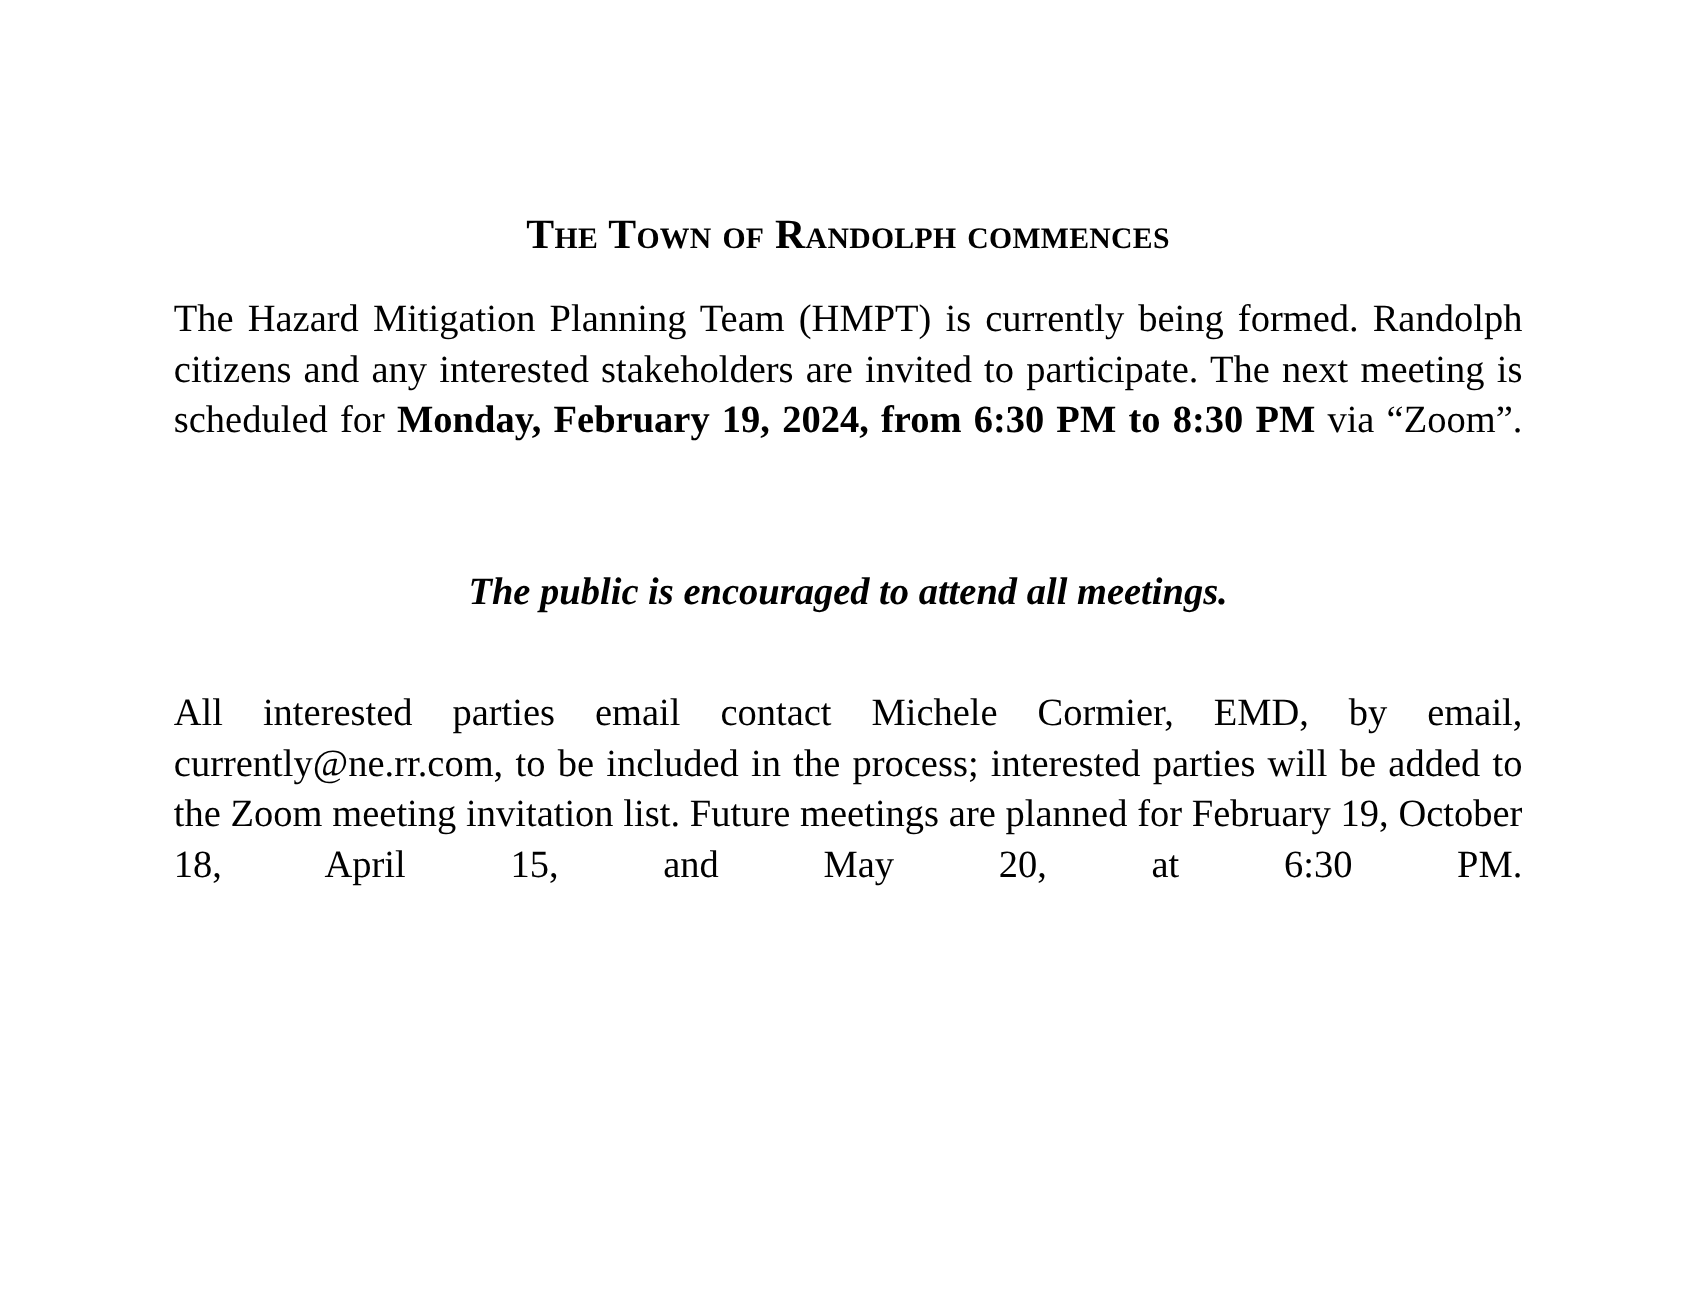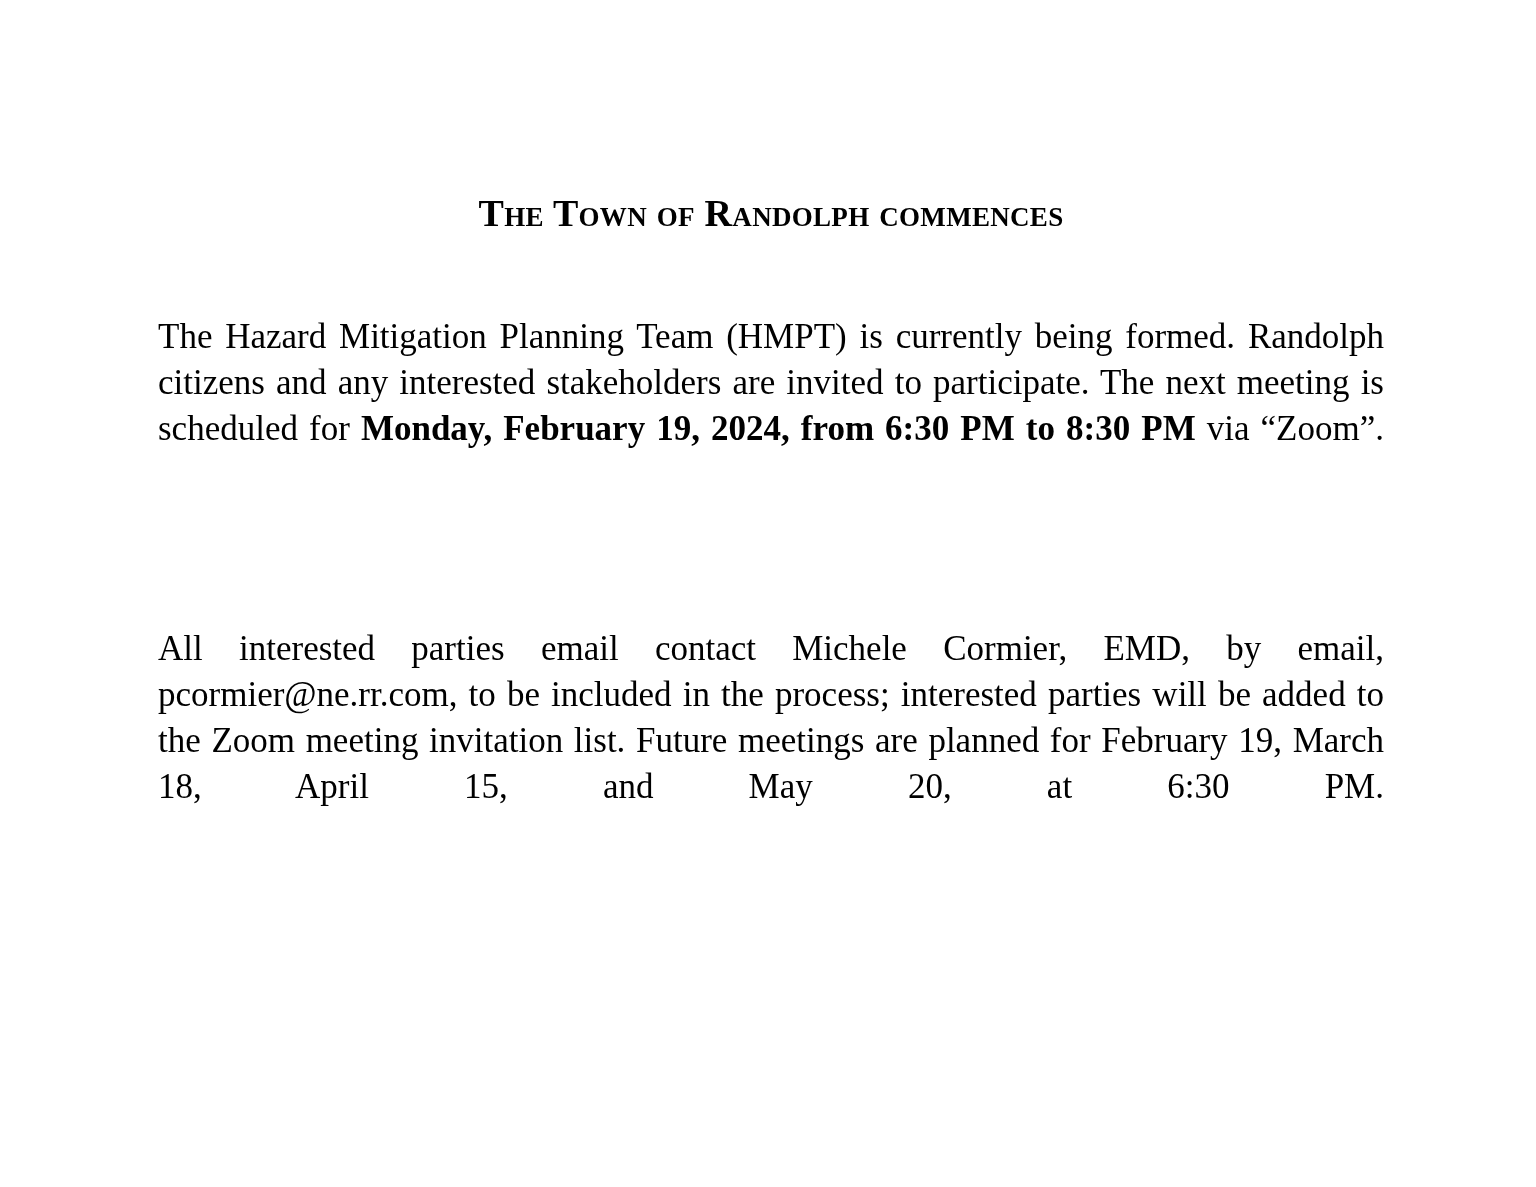--- a/index.html
+++ b/index.html
@@ -26,21 +26,21 @@
   .content {
     position: absolute;
     left: 140px;
     top: 190px;
     width: 1262px;
   }
 
   
   .title-block {
     text-align: center;
-    margin: 0 0 78px 0;
+    margin: 0 0 31px 0;
     font-family: Liberation Serif, serif;
   }
   .title-line {
     font-weight: bold;
     font-size: 36px;
     line-height: 46px;
     letter-spacing: 0.3px;
     white-space: nowrap;
   }
   .title-line.smallcaps {
@@ -90,19 +90,20 @@
   <div class="content">
 
     <div class="title-block">
       <div class="title-line smallcaps">The Town of Randolph commences</div>
     </div>
 
     <p class="para"><span>The Hazard Mitigation Planning Team (HMPT) is currently being formed. Randolph citizens and any interested stakeholders are invited to participate.  The next meeting is scheduled for </span><span class="bold">Monday, February 19, 2024, from 6:30 PM to 8:30 PM</span><span> via “Zoom”.</span></p>
 
     <div class="spacer-line"></div>
 
+    <p class="centered-italic">The public is encouraged to attend all meetings.</p>
 
     <div class="spacer-line"></div>
 
-    <p class="para"><span>All interested parties email contact Michele Cormier, EMD, by email, </span><span>pcormier@ne.rr.com</span><span>, to be included in the process; interested parties will be added to the Zoom meeting invitation list.  Future meetings are planned for February 19, March 18, April 15, and May 20, at 6:30 PM.</span></p>
+    <p class="para"><span>All interested parties email contact Michele Cormier, EMD, by email, </span><span>currently@ne.rr.com</span><span>, to be included in the process; interested parties will be added to the Zoom meeting invitation list.  Future meetings are planned for February 19, October 18, April 15, and May 20, at 6:30 PM.</span></p>
 
   </div>
 </div>
 
 </body></html>

